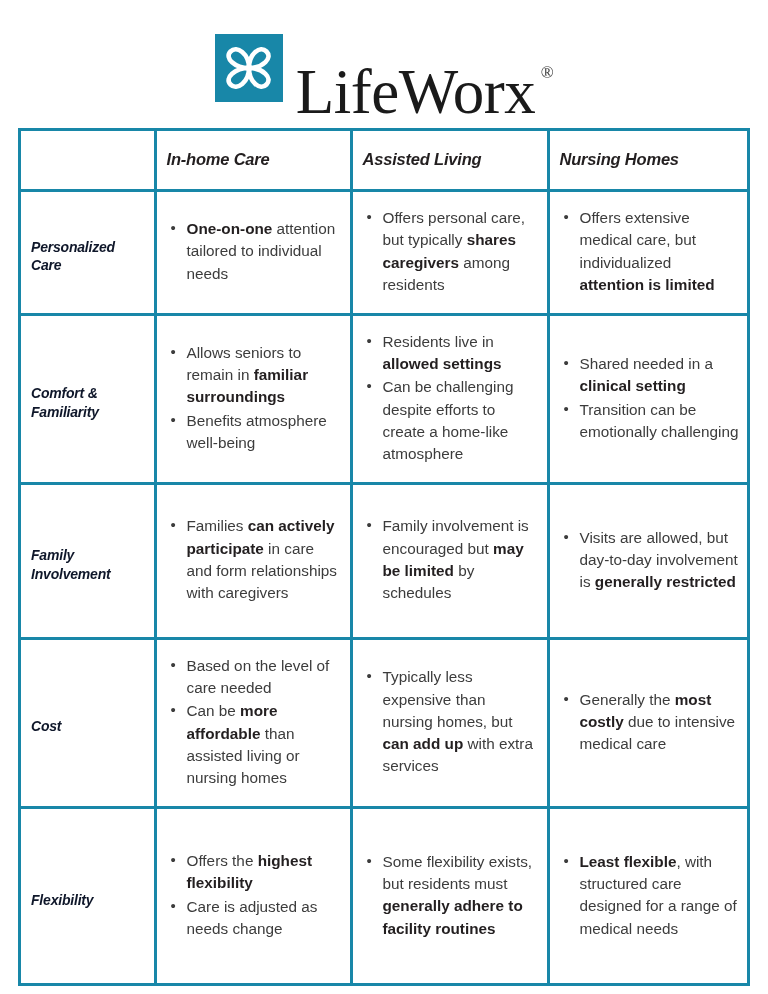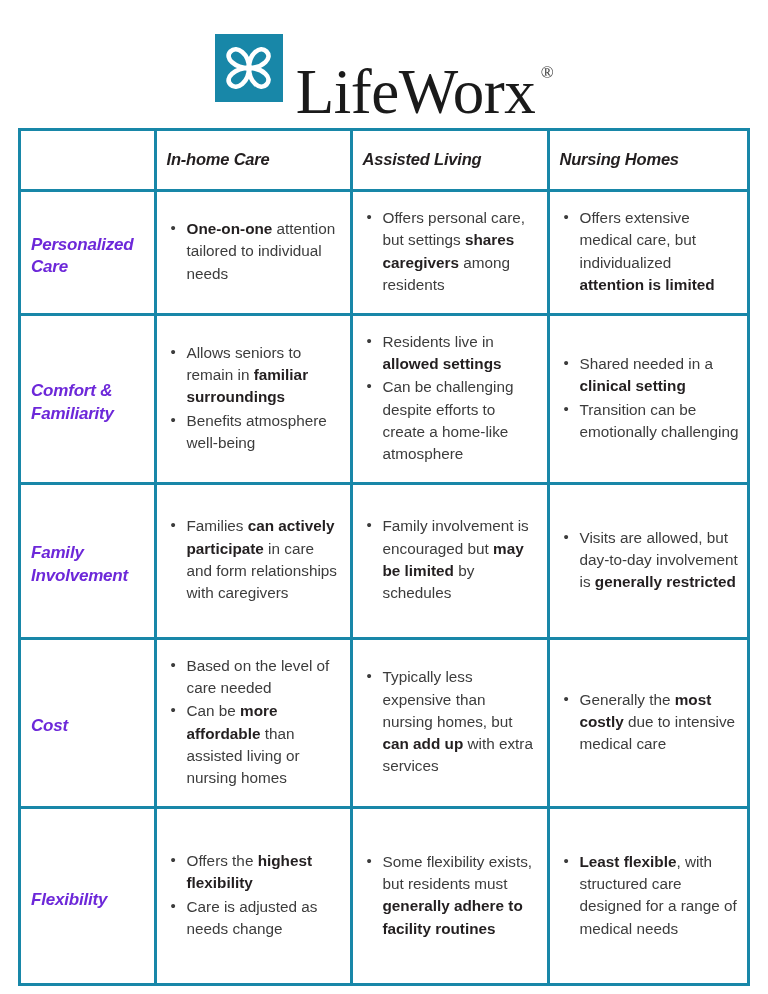--- a/index.html
+++ b/index.html
@@ -97,23 +97,23 @@
     color: #231f20;
     letter-spacing: -0.2px;
   }
   .hdr-row th.corner { padding: 0; }
 
   
   td.rowlabel {
     padding: 8px 6px 0 10px;
     font-style: italic;
     font-weight: bold;
-    font-size: 17px;
+    font-size: 14px;
     line-height: 1.32;
-    color: #6d28d9;
+    color: #0f172a;
     letter-spacing: -0.2px;
   }
 
   
   td.cell {
     padding: 8px 8px 8px 4px;
     font-size: 15.3px;
     line-height: 1.46;
     color: #3c3c3c;
   }
@@ -183,21 +183,21 @@
     <tbody>
         <tr class="r0">
           <td class="rowlabel">Personalized Care</td>
           <td class="cell">
             <ul>
               <li><b>One-on-one</b><span> attention tailored to individual needs</span></li>
             </ul>
           </td>
           <td class="cell">
             <ul>
-              <li><span>Offers personal care, but settings </span><b>shares caregivers</b><span> among residents</span></li>
+              <li><span>Offers personal care, but typically </span><b>shares caregivers</b><span> among residents</span></li>
             </ul>
           </td>
           <td class="cell">
             <ul>
               <li><span>Offers extensive medical care, but individualized </span><b>attention is limited</b></li>
             </ul>
           </td>
         </tr>
         <tr class="r1">
           <td class="rowlabel">Comfort &amp; Familiarity</td>

